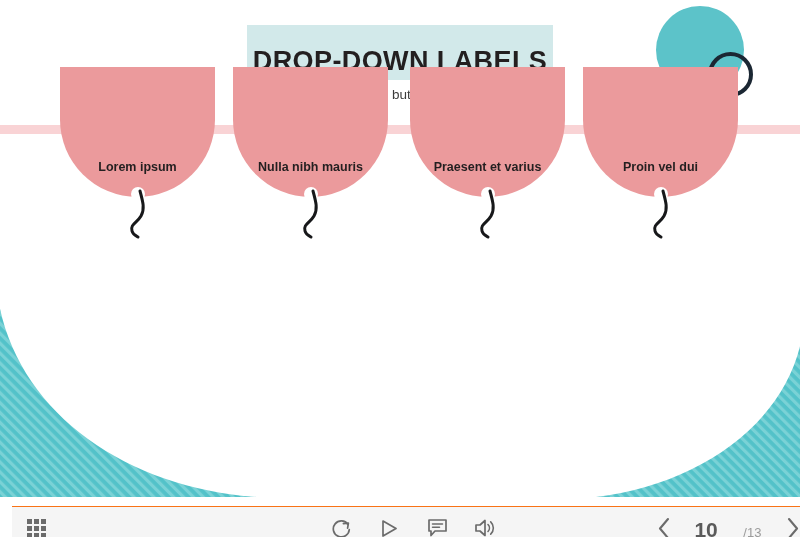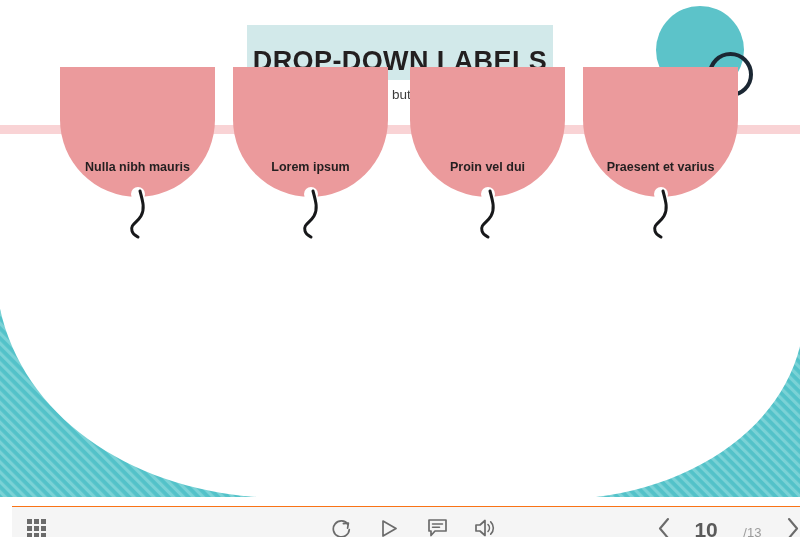--- a/index.html
+++ b/index.html
@@ -267,54 +267,54 @@
     <div id="page-title"><span class="hl">DROP-DOWN LABELS</span></div>
     <div id="instructions"><span class="lead">Instructions:</span><span> Click each button to reveal information.</span></div>
   </div>
 
   <div id="pink-rail"></div>
 
   <div id="dropdown-row">
 
     <div class="dropdown-item">
       <div class="bubble"></div>
+      <div class="bubble-label">Lorem ipsum</div>
+      <div class="knob"></div>
+      <div class="cord">
+        <svg width="34" height="46" viewBox="0 0 34 46" xmlns="http://www.w3.org/2000/svg">
+          <path d="M15,0 C18,11 20,18 16,25 C12,32 5,33 7,40 C8,44 11,45 13,46" fill="none" stroke="#17181a" stroke-width="3" stroke-linecap="round"></path>
+        </svg>
+      </div>
+    </div>
+
+    <div class="dropdown-item">
+      <div class="bubble"></div>
       <div class="bubble-label">Nulla nibh mauris</div>
       <div class="knob"></div>
       <div class="cord">
         <svg width="34" height="46" viewBox="0 0 34 46" xmlns="http://www.w3.org/2000/svg">
           <path d="M15,0 C18,11 20,18 16,25 C12,32 5,33 7,40 C8,44 11,45 13,46" fill="none" stroke="#17181a" stroke-width="3" stroke-linecap="round"></path>
         </svg>
       </div>
     </div>
 
     <div class="dropdown-item">
       <div class="bubble"></div>
-      <div class="bubble-label">Lorem ipsum</div>
+      <div class="bubble-label">Praesent et varius</div>
       <div class="knob"></div>
       <div class="cord">
         <svg width="34" height="46" viewBox="0 0 34 46" xmlns="http://www.w3.org/2000/svg">
           <path d="M15,0 C18,11 20,18 16,25 C12,32 5,33 7,40 C8,44 11,45 13,46" fill="none" stroke="#17181a" stroke-width="3" stroke-linecap="round"></path>
         </svg>
       </div>
     </div>
 
     <div class="dropdown-item">
       <div class="bubble"></div>
       <div class="bubble-label">Proin vel dui</div>
-      <div class="knob"></div>
-      <div class="cord">
-        <svg width="34" height="46" viewBox="0 0 34 46" xmlns="http://www.w3.org/2000/svg">
-          <path d="M15,0 C18,11 20,18 16,25 C12,32 5,33 7,40 C8,44 11,45 13,46" fill="none" stroke="#17181a" stroke-width="3" stroke-linecap="round"></path>
-        </svg>
-      </div>
-    </div>
-
-    <div class="dropdown-item">
-      <div class="bubble"></div>
-      <div class="bubble-label">Praesent et varius</div>
       <div class="knob"></div>
       <div class="cord">
         <svg width="34" height="46" viewBox="0 0 34 46" xmlns="http://www.w3.org/2000/svg">
           <path d="M15,0 C18,11 20,18 16,25 C12,32 5,33 7,40 C8,44 11,45 13,46" fill="none" stroke="#17181a" stroke-width="3" stroke-linecap="round"></path>
         </svg>
       </div>
     </div>
 
   </div>
 

